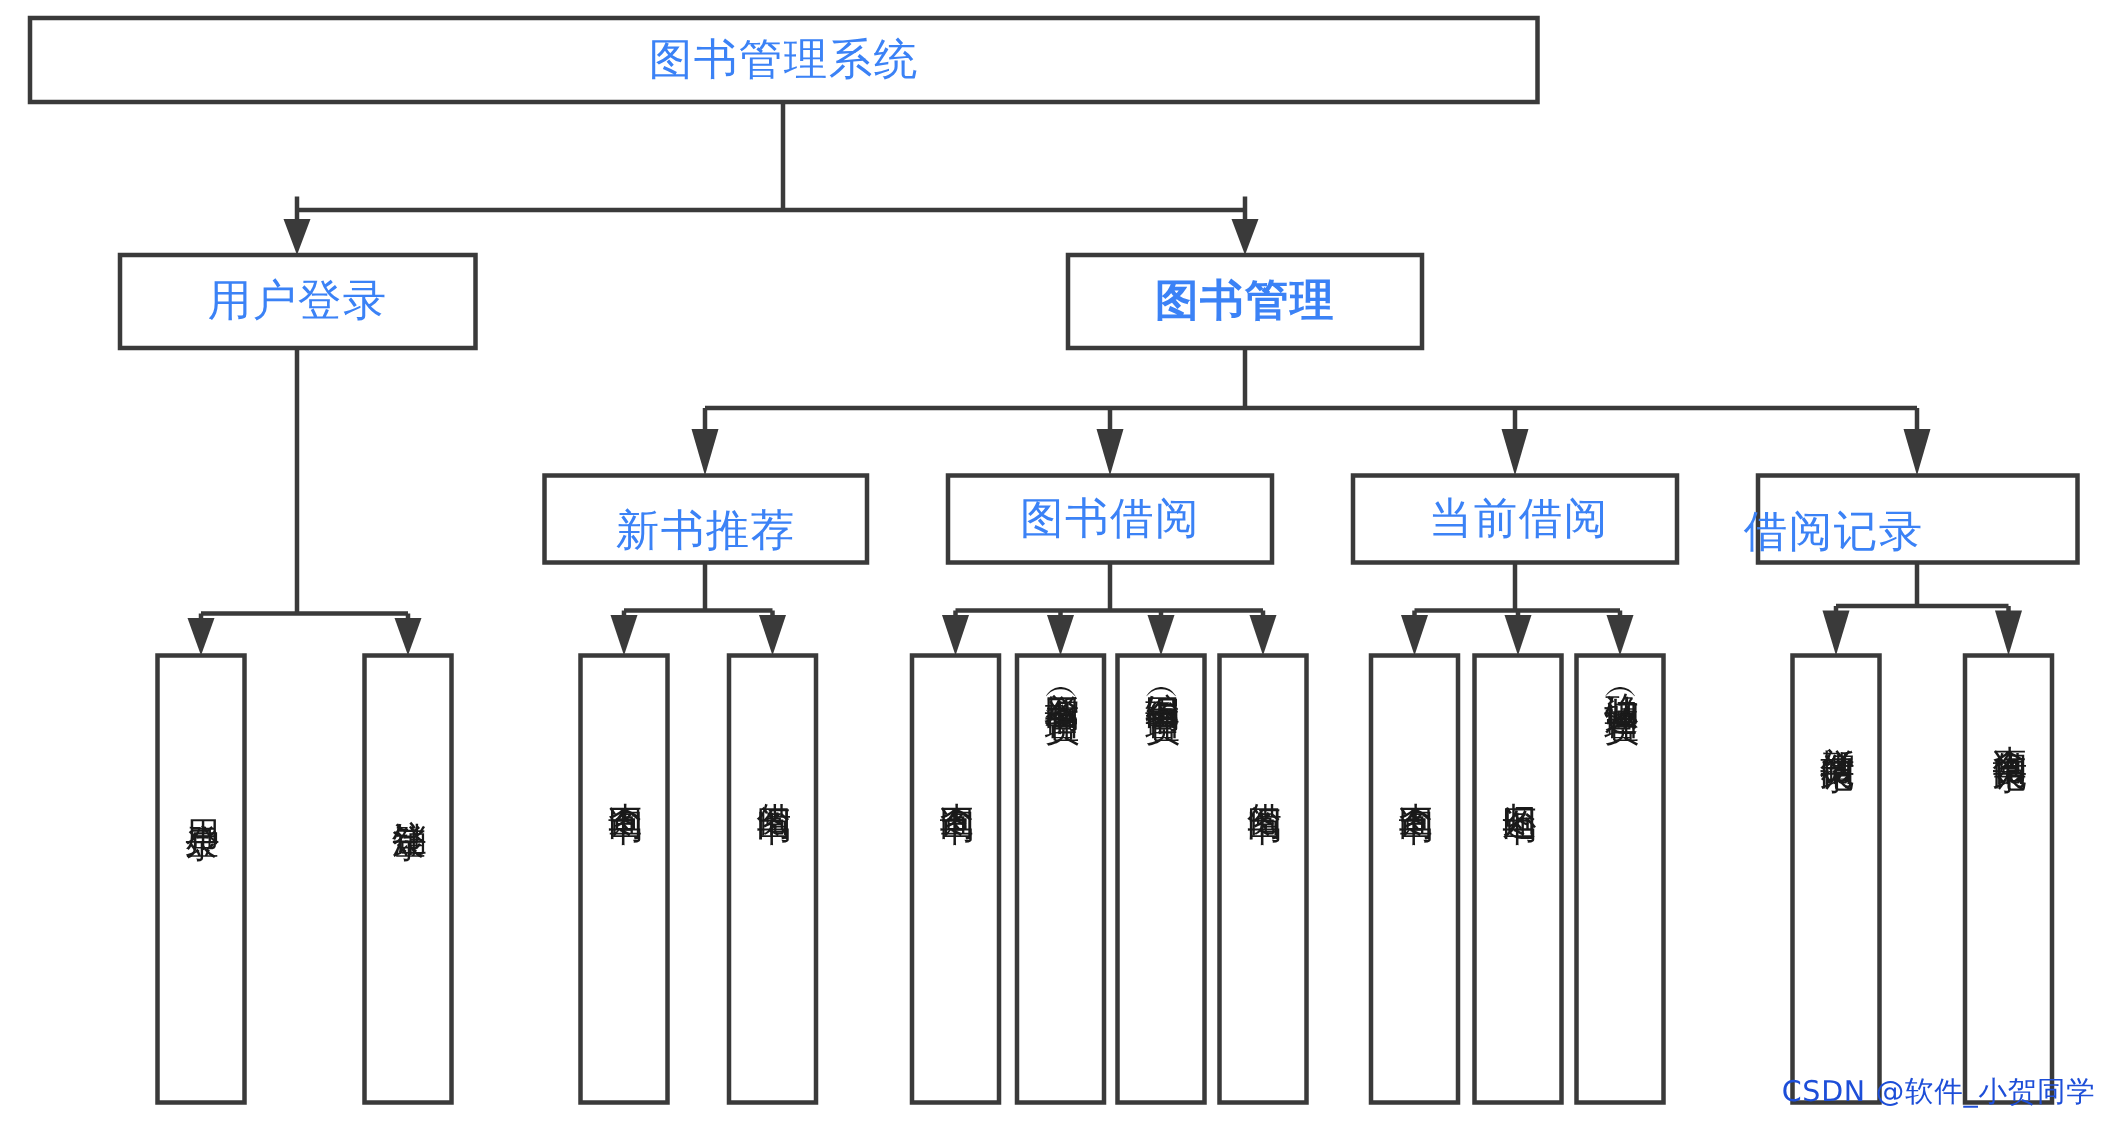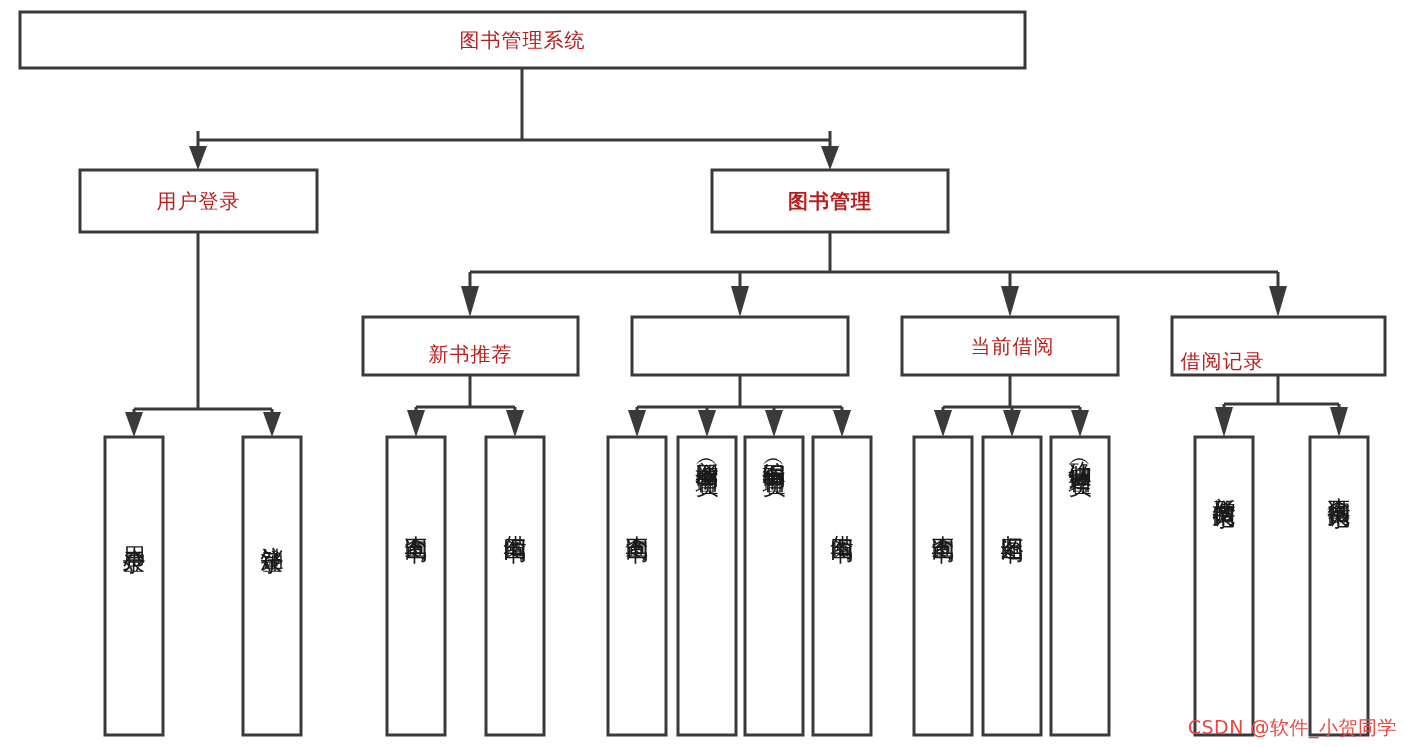--- a/index.html
+++ b/index.html
@@ -60,32 +60,32 @@
   }
   .hlabel-wrap {
     position: absolute;
     display: flex;
     align-items: center;
     justify-content: center;
     pointer-events: none;
   }
   .hlabel-text {
     font-family: "DejaVu Sans", "Liberation Sans", sans-serif;
-    font-size: 20px;
-    color: #b91c1c;
+    font-size: 29px;
+    color: #3b82f6;
     white-space: nowrap;
     letter-spacing: 1px;
   }
   #watermark {
     position: absolute;
     right: 8px;
     bottom: 6px;
     font-family: "DejaVu Sans", "Liberation Sans", sans-serif;
     font-size: 19px;
-    color: #ef4444;
+    color: #1d4ed8;
     white-space: nowrap;
     letter-spacing: 0.5px;
   }
 </style>
 </head>
 <body>
 
 <div id="diagram-root">
 
   <svg id="tree-svg" viewBox="0 0 1405 747" xmlns="http://www.w3.org/2000/svg">
@@ -199,20 +199,23 @@
   </div>
 
   <div class="hlabel-wrap" style="left:712px; top:170px; width:236px; height:62px;font-weight:bold;">
     <span class="hlabel-text">图书管理</span>
   </div>
 
   <div class="hlabel-wrap" style="left:363px; top:317px; width:215px; height:74px;">
     <span class="hlabel-text">新书推荐</span>
   </div>
 
+  <div class="hlabel-wrap" style="left:632px; top:317px; width:216px; height:58px;">
+    <span class="hlabel-text">图书借阅</span>
+  </div>
 
   <div class="hlabel-wrap" style="left:902px; top:317px; width:221px; height:58px;">
     <span class="hlabel-text">当前借阅</span>
   </div>
 
   <div class="hlabel-wrap" style="left:1116px; top:317px; width:213px; height:58px;align-items:flex-end;">
     <span class="hlabel-text">借阅记录</span>
   </div>
 
   <div class="vlabel-wrap" style="left:105px; top:528px; width:58px; height:207px;">

